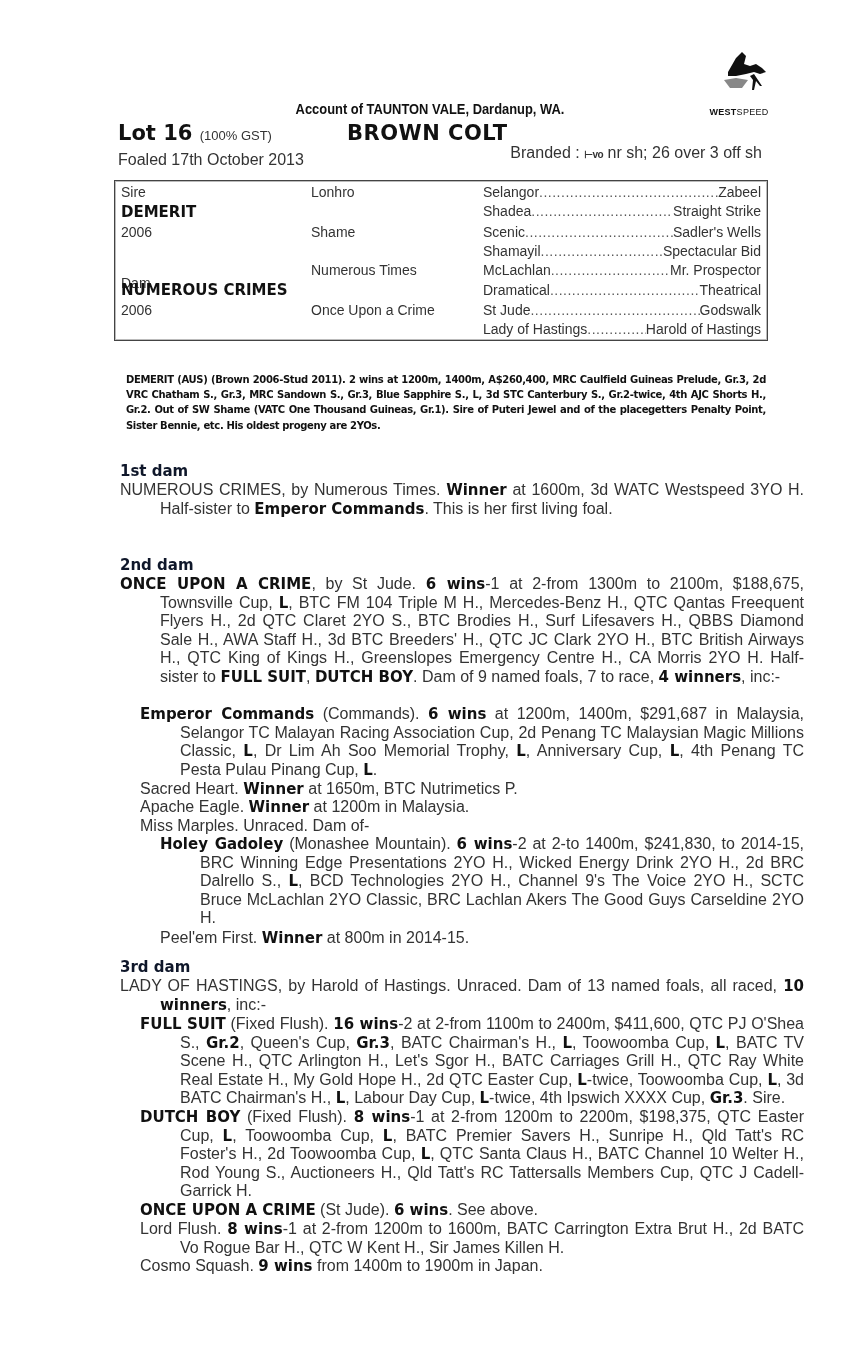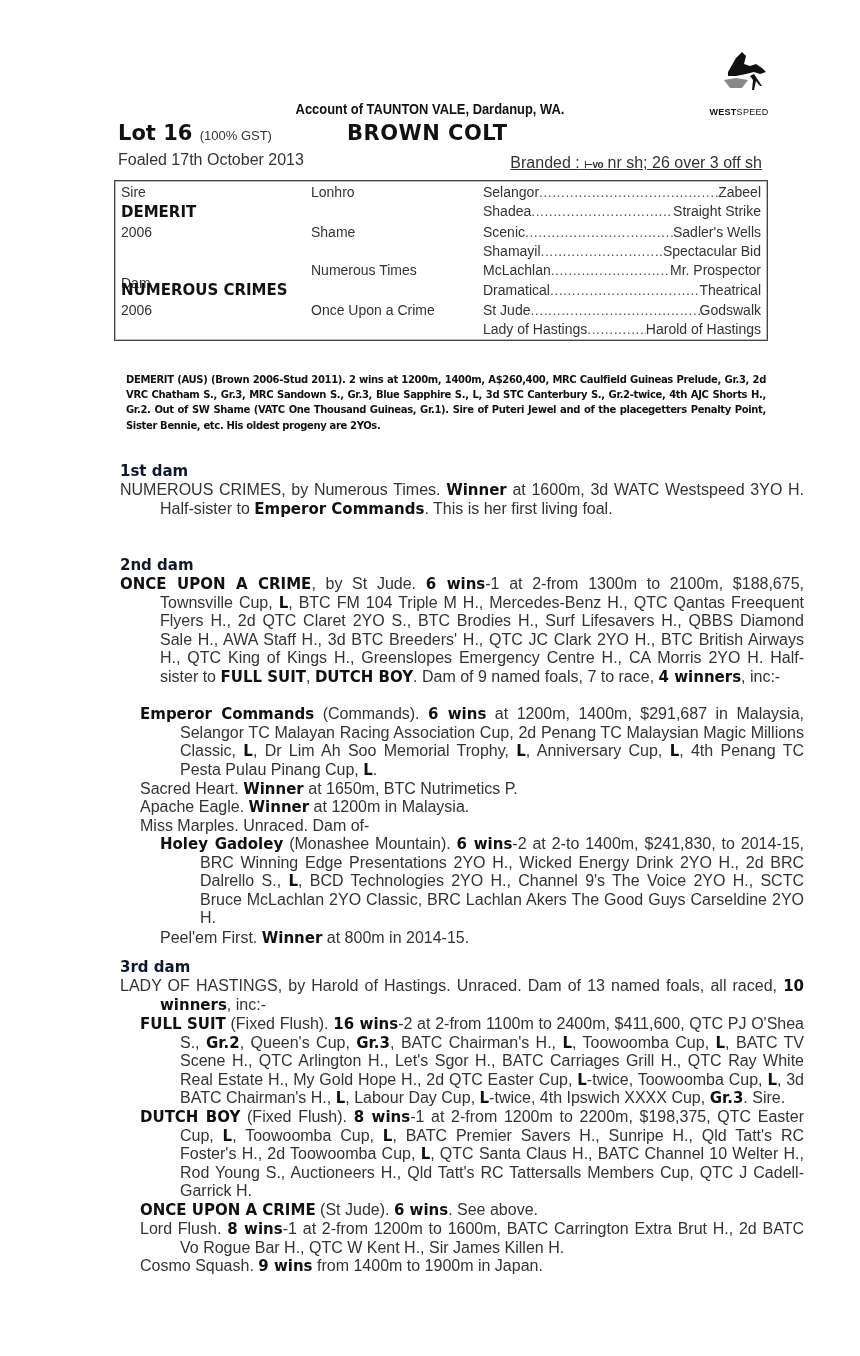--- a/index.html
+++ b/index.html
@@ -7,21 +7,21 @@
   .logo { position:absolute; left:706px; top:50px; width:66px; height:62px; }
   .logo svg { width:66px; height:44px; display:block; }
   .logo .brand { font-family:"Liberation Sans", sans-serif; font-size:9px; font-weight:bold; letter-spacing:0.3px; text-align:center; color:#111; margin-top:13px; }
   .logo .brand span.light { font-weight:normal; }
   .account { position:absolute; left:0; width:860px; top:100px; text-align:center; font-family:"Liberation Sans Narrow","Liberation Sans", sans-serif; font-weight:bold; font-size:15px; color:#111; transform:scaleX(0.86); }
   .lot-row { position:absolute; left:118px; top:121px; width:650px; height:28px; }
   .lot-label { position:absolute; left:0; top:0; font-family:"DejaVu Sans", sans-serif; font-weight:bold; font-size:21px; color:#111; }
   .gst { font-family:"Liberation Sans", sans-serif; font-weight:normal; font-size:13px; color:#333; }
   .horse-title { position:absolute; left:229px; top:0; font-family:"DejaVu Sans", sans-serif; font-weight:bold; font-size:21px; color:#111; letter-spacing:0.5px; }
   .foaled { position:absolute; left:118px; top:151px; font-size:16px; color:#333; }
-  .branded { position:absolute; right:98px; top:154px; font-size:16px; color:#333;text-decoration:underline; }
+  .branded { position:absolute; right:98px; top:144px; font-size:16px; color:#333; }
   .branded .brandmark { font-size:10px; font-weight:bold; letter-spacing:-0.5px; }
   .pedigree { position:absolute; left:114px; top:180px; width:652px; height:159px; border:1.5px solid #444; box-shadow: inset 0 0 0 1px #bbb; }
   .pcell { position:absolute; font-size:14px; color:#333; white-space:nowrap; }
   .pcell.big { font-family:"DejaVu Sans", sans-serif; font-weight:bold; font-size:15px; color:#111; }
   .anc { position:absolute; left:368px; width:278px; font-size:14px; color:#333; display:flex; white-space:nowrap; }
   .anc .dots { flex:1; overflow:hidden; color:#555; letter-spacing:0.5px; }
   .anc .dots::after { content:"......................................................................................................................"; }
   .sire-para { position:absolute; left:126px; top:348px; width:640px; font-family:"DejaVu Sans", sans-serif; font-weight:bold; font-size:10px; line-height:15.2px; color:#111; text-align:justify; letter-spacing:-0.35px;margin-top:24px; }
   .section-h { position:absolute; left:120px; font-family:"DejaVu Sans", sans-serif; font-weight:bold; font-size:15px; color:#0f172a; }
   .para { position:absolute; font-size:16px; line-height:18.6px; color:#333; text-align:justify; }

